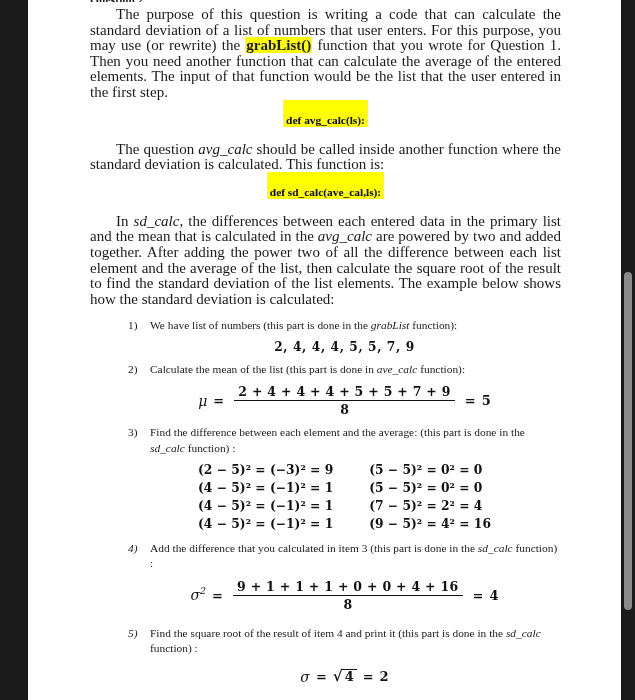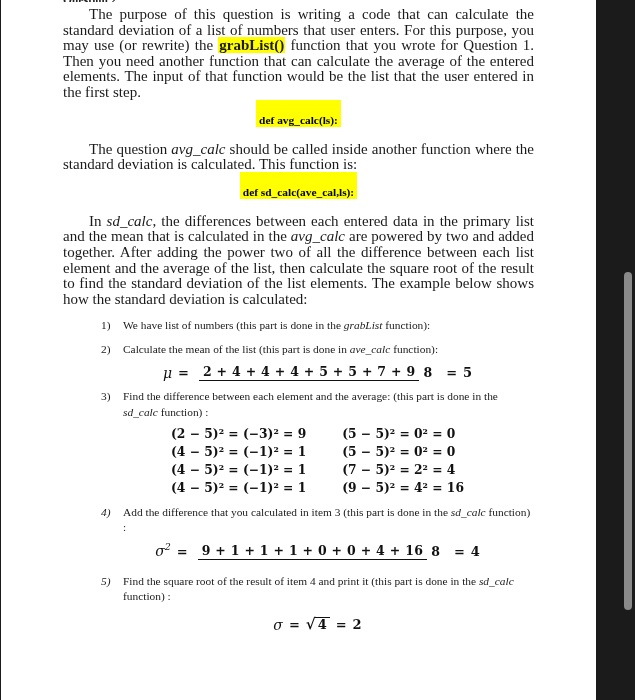--- a/index.html
+++ b/index.html
@@ -16,21 +16,21 @@
   #viewer {
     position: relative;
     width: 635px;
     height: 700px;
     background: #1b1b1b;
   }
 
   
   #page {
     position: absolute;
-    left: 1px;
+    left: 28px;
     top: 0;
     width: 595px;
     height: 700px;
     background: #ffffff;
     overflow: hidden;
   }
 
   #page-inner {
     padding: 0 62px;
     position: relative;
@@ -116,21 +116,21 @@
     color: #111;
   }
   .math-inline-row {
     display: inline-flex;
     align-items: center;
     justify-content: center;
     gap: 6px;
   }
   .frac {
     display: inline-flex;
-    flex-direction: row;
+    flex-direction: column;
     vertical-align: middle;
     text-align: center;
     margin: 0 4px;
   }
   .frac .num {
     padding: 0 4px 1px 4px;
     border-bottom: 1.4px solid #111;
     font-weight: bold;
     font-size: 12.5px;
     letter-spacing: 0.3px;
@@ -242,20 +242,21 @@
 
       <p class="body-para"><span>In </span><em class="ital">sd_calc</em><span>, the differences between each entered data in the primary list and the mean that is calculated in the </span><em class="ital">avg_calc</em><span> are powered by two and added together. After adding the power two of all the difference between each list element and the average of the list, then calculate the square root of the result to find the standard deviation of the list elements. The example below shows how the standard deviation is calculated:</span></p>
 
       <ol class="steps">
 
         <li>
           <span class="marker">1)</span>
           <span class="step-text"><span>We have list of numbers (this part is done in the </span><em class="ital">grabList</em><span> function):</span></span>
         </li>
 
+        <div class="numbers-line">2, 4, 4, 4, 5, 5, 7, 9</div>
 
         <li>
           <span class="marker">2)</span>
           <span class="step-text"><span>Calculate the mean of the list (this part is done in </span><em class="ital">ave_calc</em><span> function):</span></span>
         </li>
 
         <div class="math-center">
           <span class="math-inline-row">
             <span class="mvar">μ</span>
             <span class="meq">=</span>

